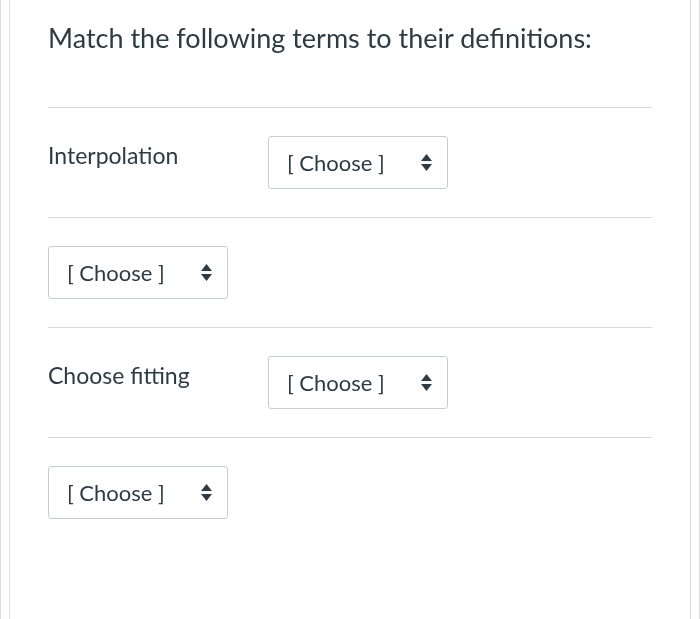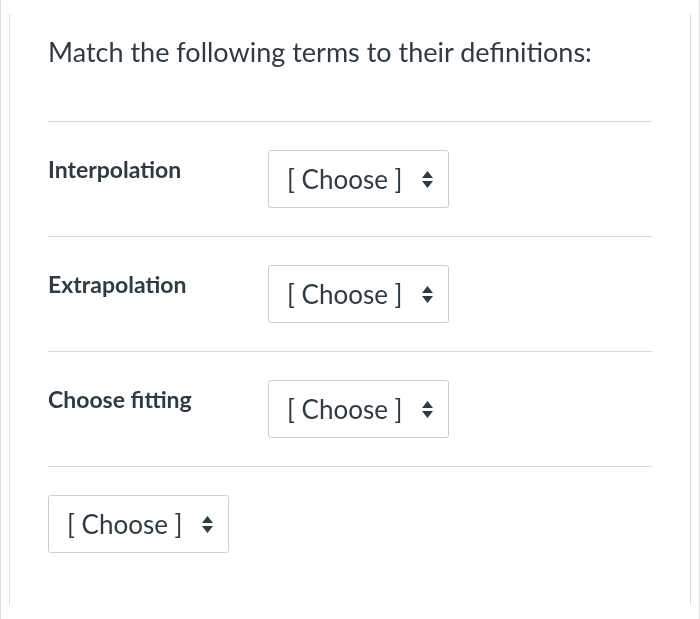--- a/index.html
+++ b/index.html
@@ -11,21 +11,21 @@
       font-family: -apple-system, BlinkMacSystemFont, "Segoe UI", "Lato", sans-serif;
       background: #fff;
       width: 700px;
       height: 619px;
       position: relative;
     }
     .outer-container {
       border-left: 1px solid #ddd;
       border-right: 1px solid #ddd;
       height: 100%;
-      padding: 14px 8px;
+      padding: 0 8px;
     }
     .inner-container {
       border-left: 1px solid #ddd;
       border-right: 1px solid #ddd;
       height: 100%;
       padding: 18px 38px 0 38px;
     }
     .question-prompt {
       font-size: 27px;
       color: #2d3b45;
@@ -36,40 +36,40 @@
     .match-row {
       display: flex;
       align-items: flex-start;
       border-top: 1px solid #d6d9db;
       padding: 28px 0;
       gap: 20px;
     }
     .term-label {
       font-size: 23px;
       color: #2d3b45;
-      font-weight: 700;
+      font-weight: 400;
       width: 200px;
       flex-shrink: 0;
       line-height: 1.5;
       padding-top: 2px;
     }
     .dropdown {
       display: flex;
       align-items: center;
       border: 1px solid #c7cdd1;
       border-radius: 3px;
       padding: 12px 14px 12px 18px;
       cursor: pointer;
       background: #fff;
       min-width: 180px;
       justify-content: space-between;
       gap: 18px;
     }
     .dropdown-text {
-      font-size: 26px;
+      font-size: 22px;
       color: #2d3b45;
       font-weight: 400;
     }
     .sort-icon {
       display: flex;
       flex-direction: column;
       align-items: center;
       gap: 1px;
     }
     .sort-icon svg {
@@ -92,21 +92,20 @@
               <path d="M6.5 0 L12 7 L1 7 Z" fill="#2d3b45"></path>
             </svg>
           <svg width="13" height="8" viewBox="0 0 13 8">
               <path d="M6.5 8 L12 1 L1 1 Z" fill="#2d3b45"></path>
             </svg>
         </span>
       </div>
     </div>
 
     <div class="match-row">
-      <div class="term-label">Extrapolation</div>
       <div class="dropdown">
         <span class="dropdown-text">[ Choose ]</span>
         <span class="sort-icon">
           <svg width="13" height="8" viewBox="0 0 13 8">
               <path d="M6.5 0 L12 7 L1 7 Z" fill="#2d3b45"></path>
             </svg>
           <svg width="13" height="8" viewBox="0 0 13 8">
               <path d="M6.5 8 L12 1 L1 1 Z" fill="#2d3b45"></path>
             </svg>
         </span>

